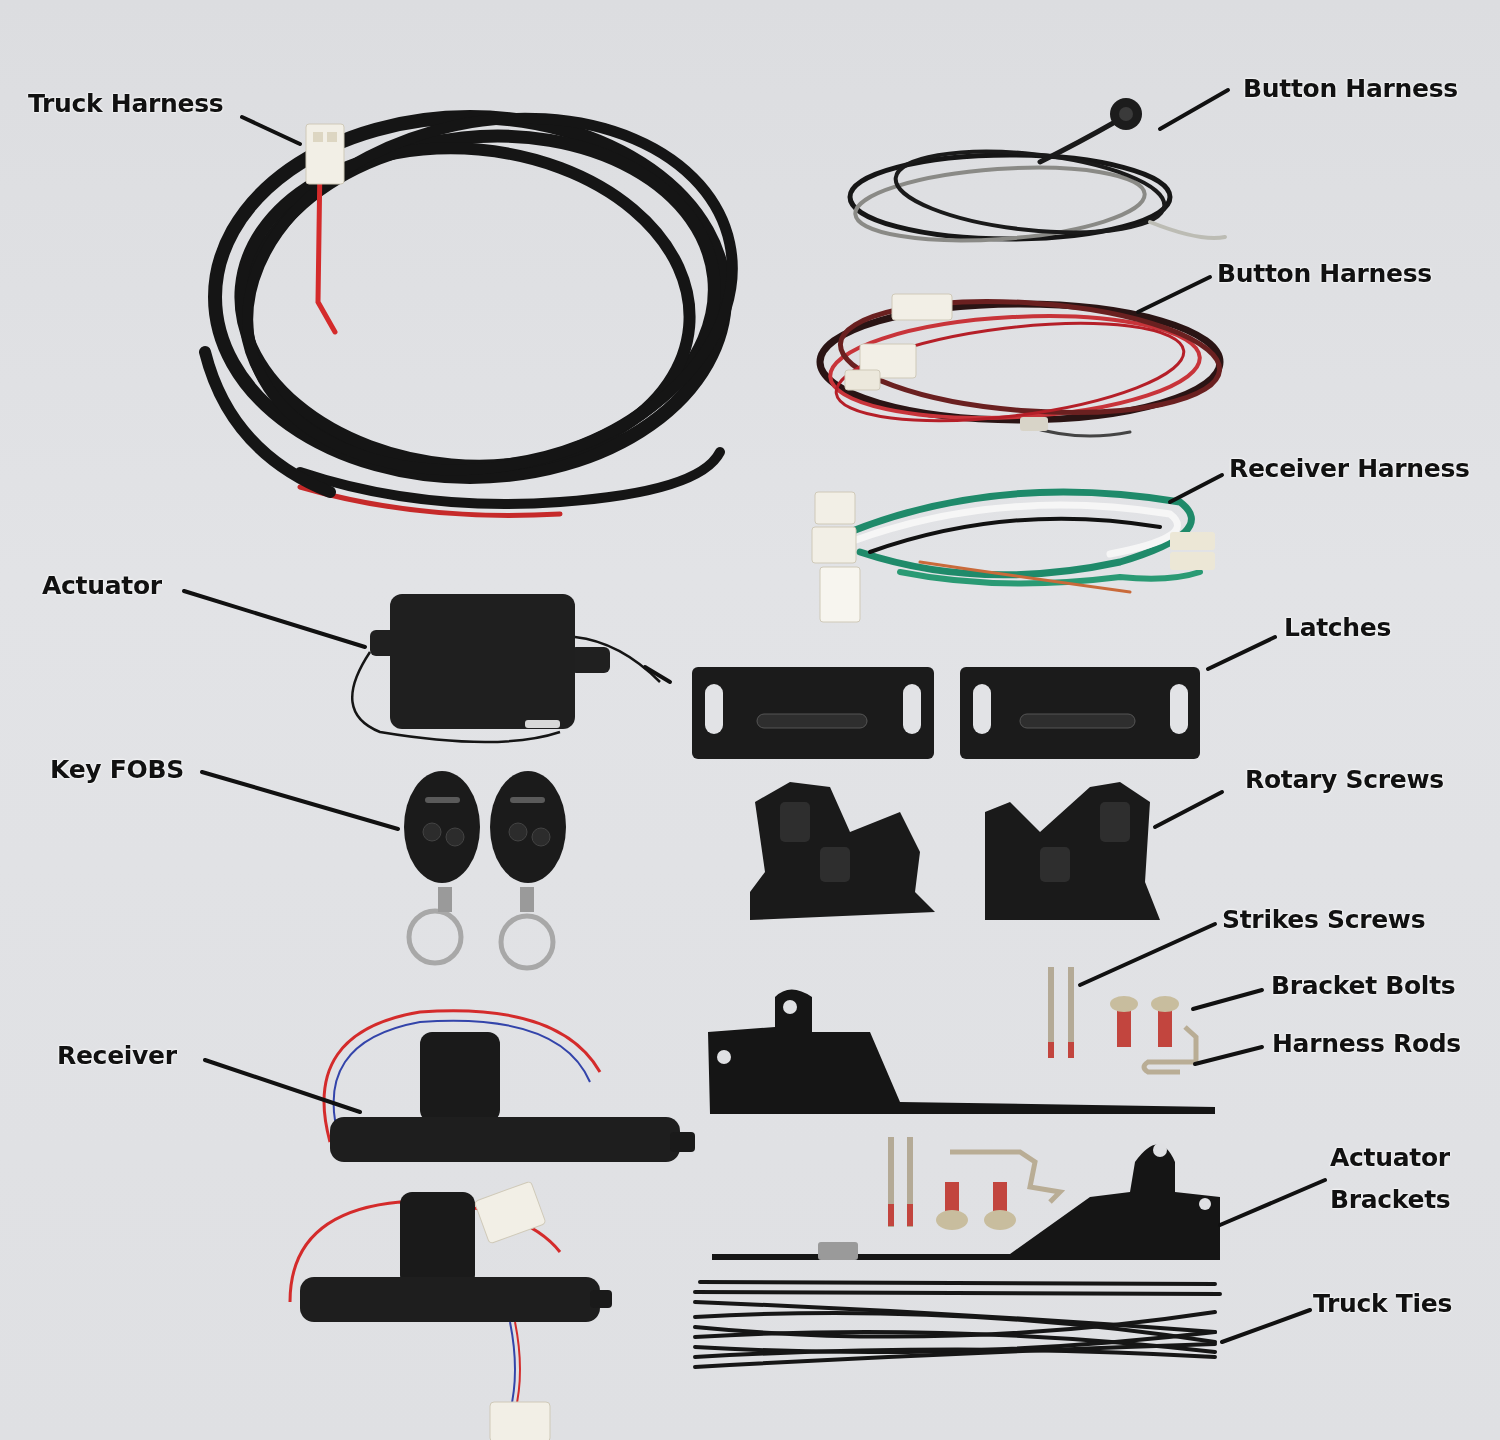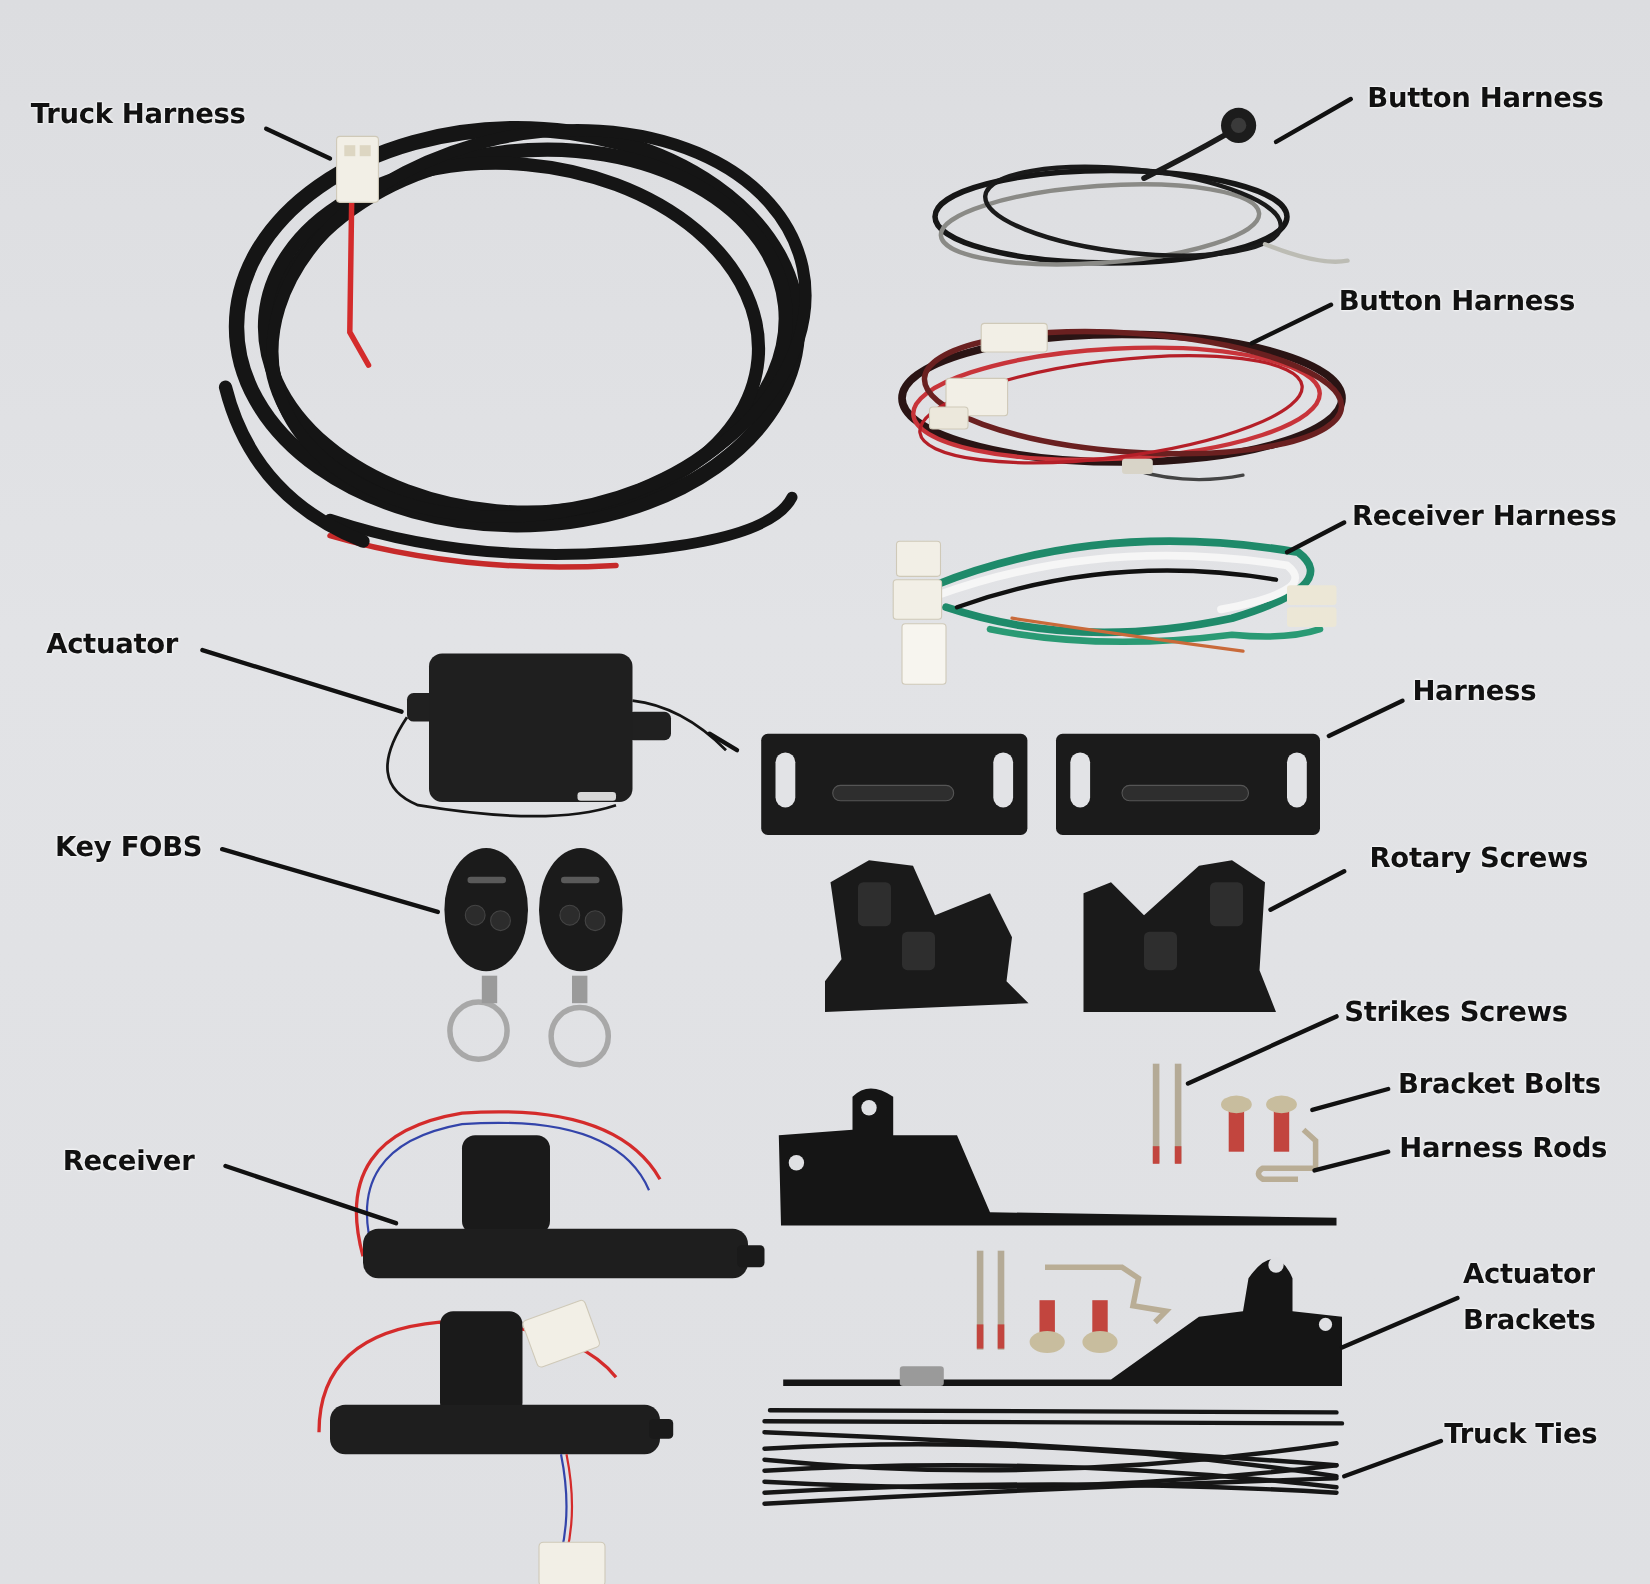--- a/index.html
+++ b/index.html
@@ -188,21 +188,21 @@
     <line x1="1325" y1="1148" x2="1220" y2="1193"></line>
     <line x1="1310" y1="1278" x2="1222" y2="1310"></line>
   </g>
 </svg>
 
 <div class="label" style="left:28px;top:58px">Truck Harness</div>
 <div class="label" style="left:1243px;top:43px">Button Harness</div>
 <div class="label" style="left:1217px;top:228px">Button Harness</div>
 <div class="label" style="left:1229px;top:423px">Receiver Harness</div>
 <div class="label" style="left:42px;top:540px">Actuator</div>
-<div class="label" style="left:1284px;top:582px">Harness</div>
+<div class="label" style="left:1284px;top:582px">Latches</div>
 <div class="label" style="left:50px;top:724px">Key FOBS</div>
 <div class="label" style="left:1245px;top:734px">Rotary Screws</div>
 <div class="label" style="left:1222px;top:874px">Strikes Screws</div>
 <div class="label" style="left:1271px;top:940px">Bracket Bolts</div>
 <div class="label" style="left:1272px;top:998px">Harness Rods</div>
 <div class="label" style="left:57px;top:1010px">Receiver</div>
 <div class="label" style="left:1330px;top:1112px">Actuator</div>
 <div class="label" style="left:1330px;top:1154px">Brackets</div>
 <div class="label" style="left:1313px;top:1258px">Truck Ties</div>
 

